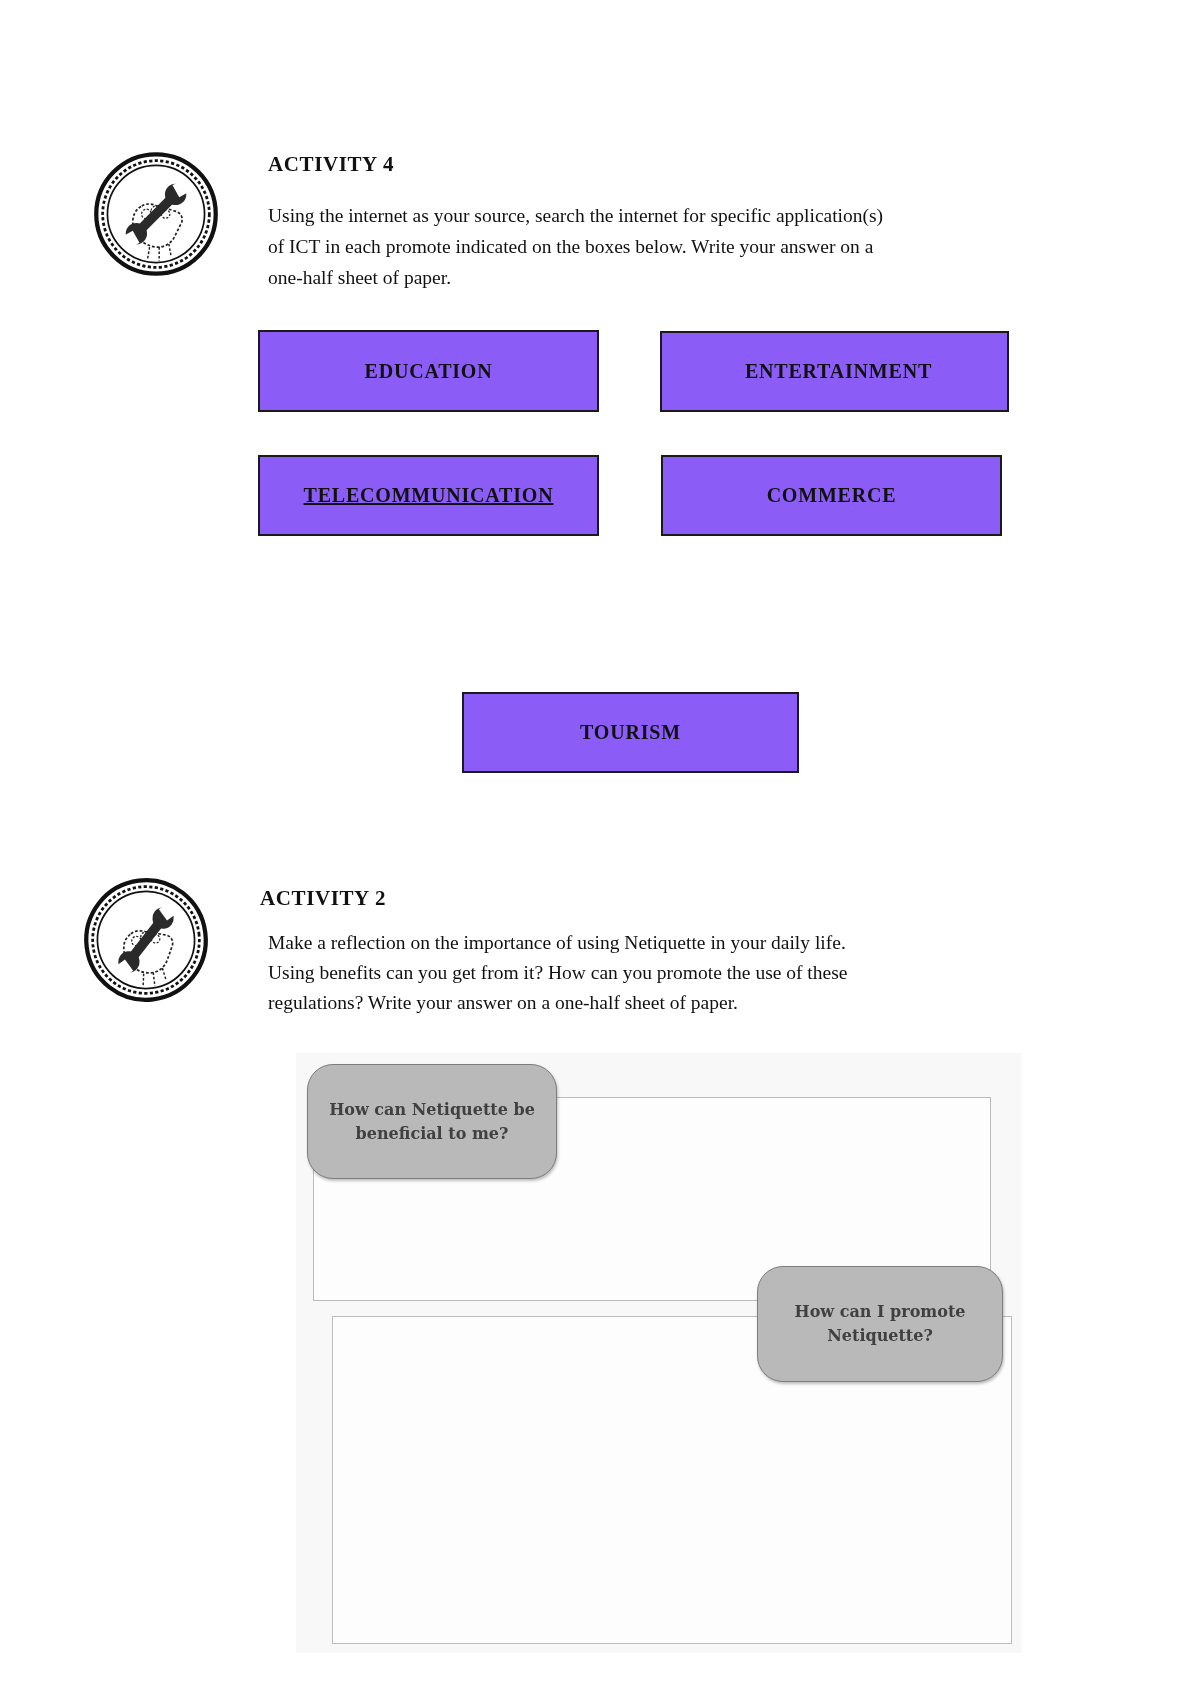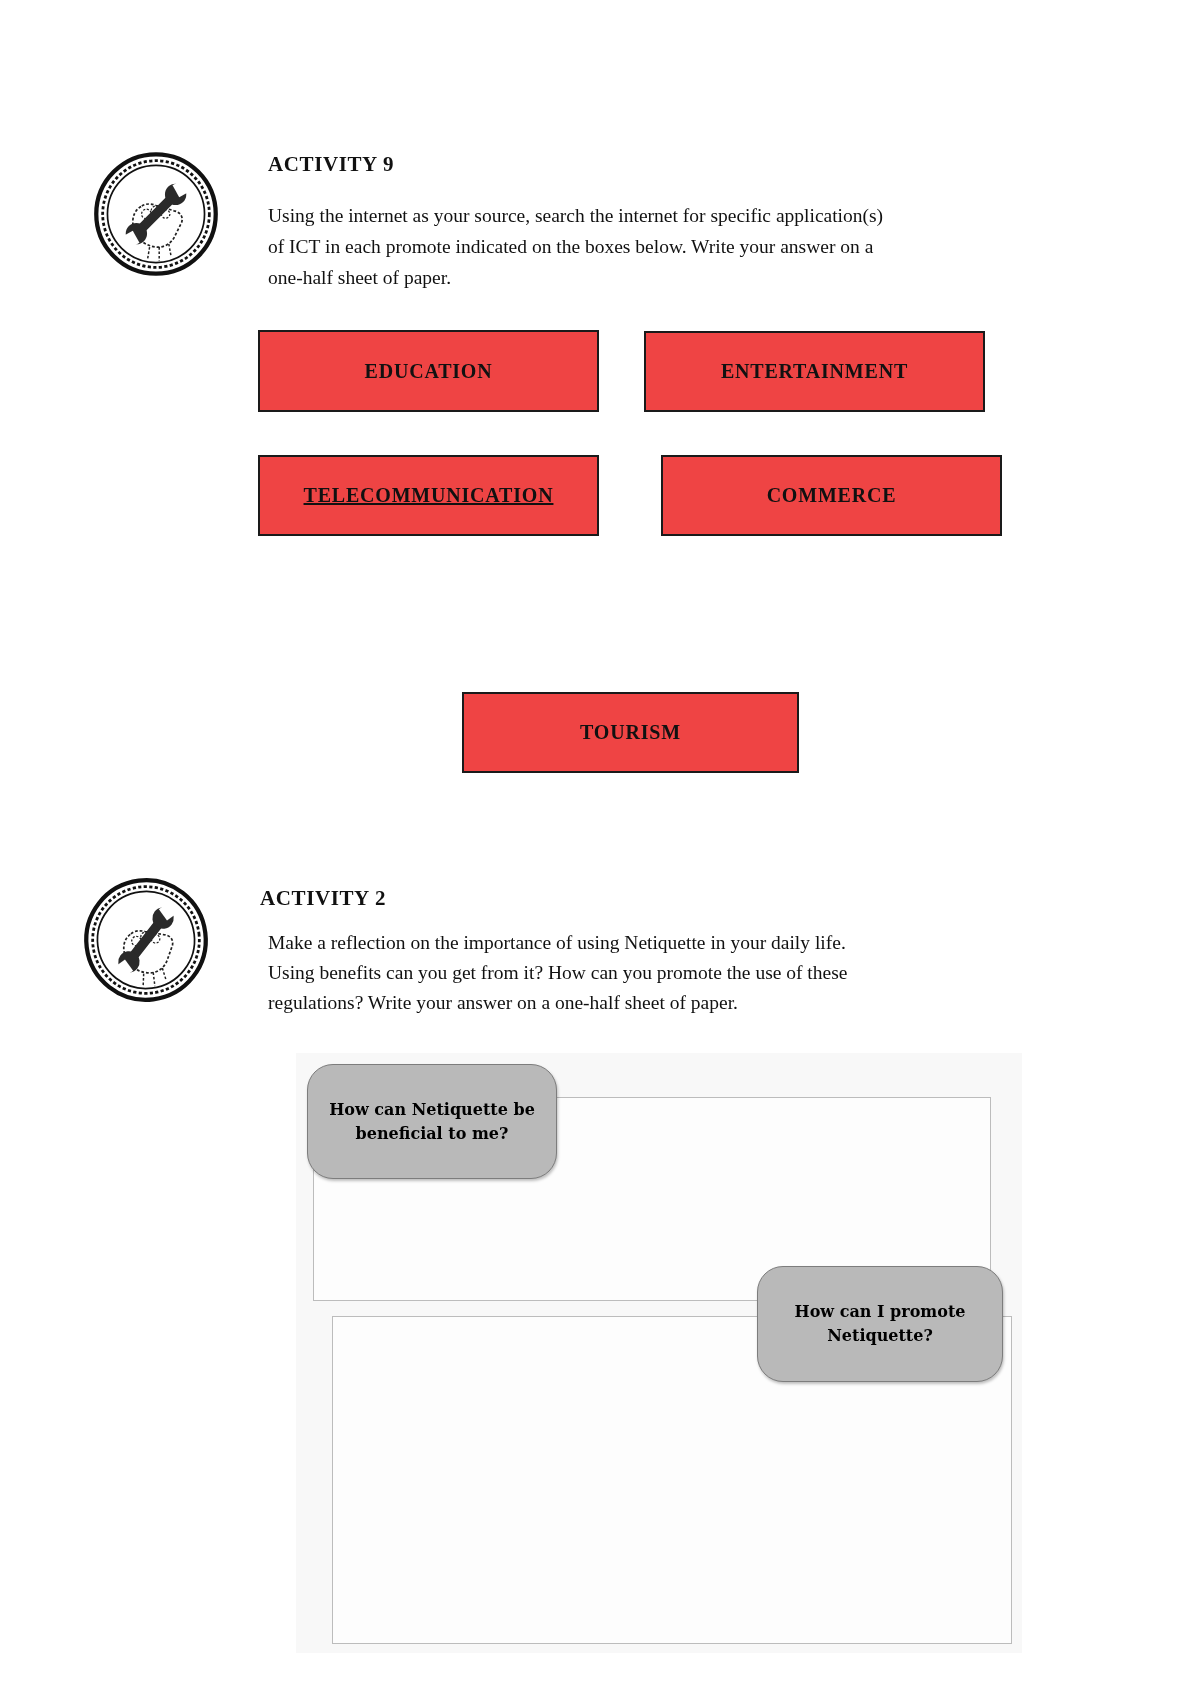--- a/index.html
+++ b/index.html
@@ -22,21 +22,21 @@
     letter-spacing:0.6px;
   }
   .para{
     font-size:19.5px;
     line-height:31px;
     white-space:nowrap;
   }
   .ind-box{
     position:absolute;
     border:2.5px solid #1a1a1a;
-    background:#ef4444;
+    background:#8b5cf6;
     display:flex;align-items:center;justify-content:center;
     font-weight:bold;
     font-size:20px;
     letter-spacing:0.8px;
   }
   .panel{
     position:absolute;
     left:296px;top:1053px;
     width:726px;height:600px;
     background:#f8f8f8;
@@ -53,21 +53,21 @@
     background:#b9b9b9;
     border:1.5px solid #7d7d7d;
     border-radius:26px;
     box-shadow:1px 2px 3px rgba(0,0,0,0.25);
     display:flex;align-items:center;justify-content:center;
     text-align:center;
     font-family:"DejaVu Serif", serif;
     font-weight:bold;
     font-size:16px;
     line-height:1.5;
-    color:#000000;
+    color:#404040;
     z-index:3;
   }
   .bubble .btxt{width:210px;}
   .bubble1{left:11px;top:11px;width:248px;height:113px;}
   .bubble2{left:461px;top:213px;width:244px;height:114px;}
 </style>
 </head>
 <body>
 
 <div class="page">
@@ -89,32 +89,32 @@
           <rect x="55.5" y="36" width="9" height="48" rx="2" fill="#2a2a2a"></rect>
           <circle cx="60" cy="34" r="10" fill="#2a2a2a"></circle>
           <rect x="53.5" y="18" width="13" height="14" fill="#ffffff" transform="rotate(16 60 25)"></rect>
           <circle cx="60" cy="86" r="10" fill="#2a2a2a"></circle>
           <rect x="53.5" y="88" width="13" height="14" fill="#ffffff" transform="rotate(16 60 95)"></rect>
         </g>
       </g>
     </svg>
   </div>
 
-  <div class="abs act-title" style="left:268px;top:152px;">ACTIVITY 9</div>
+  <div class="abs act-title" style="left:268px;top:152px;">ACTIVITY 4</div>
 
   <div class="abs para" style="left:268px;top:200px;">
     <div>Using the internet as your source, search the internet for specific application(s)</div>
     <div>of ICT in each promote indicated on the boxes below. Write your answer on a</div>
     <div>one-half sheet of paper.</div>
   </div>
 
   <div class="ind-box" style="left:258px;top:330px;width:337px;height:78px;">
     <span>EDUCATION</span>
   </div>
-  <div class="ind-box" style="left:644px;top:331px;width:337px;height:77px;">
+  <div class="ind-box" style="left:660px;top:331px;width:337px;height:77px;padding-left:8px;">
     <span>ENTERTAINMENT</span>
   </div>
   <div class="ind-box" style="left:258px;top:455px;width:337px;height:77px;text-decoration:underline;">
     <span>TELECOMMUNICATION</span>
   </div>
   <div class="ind-box" style="left:661px;top:455px;width:337px;height:77px;">
     <span>COMMERCE</span>
   </div>
   <div class="ind-box" style="left:462px;top:692px;width:333px;height:77px;">
     <span>TOURISM</span>

